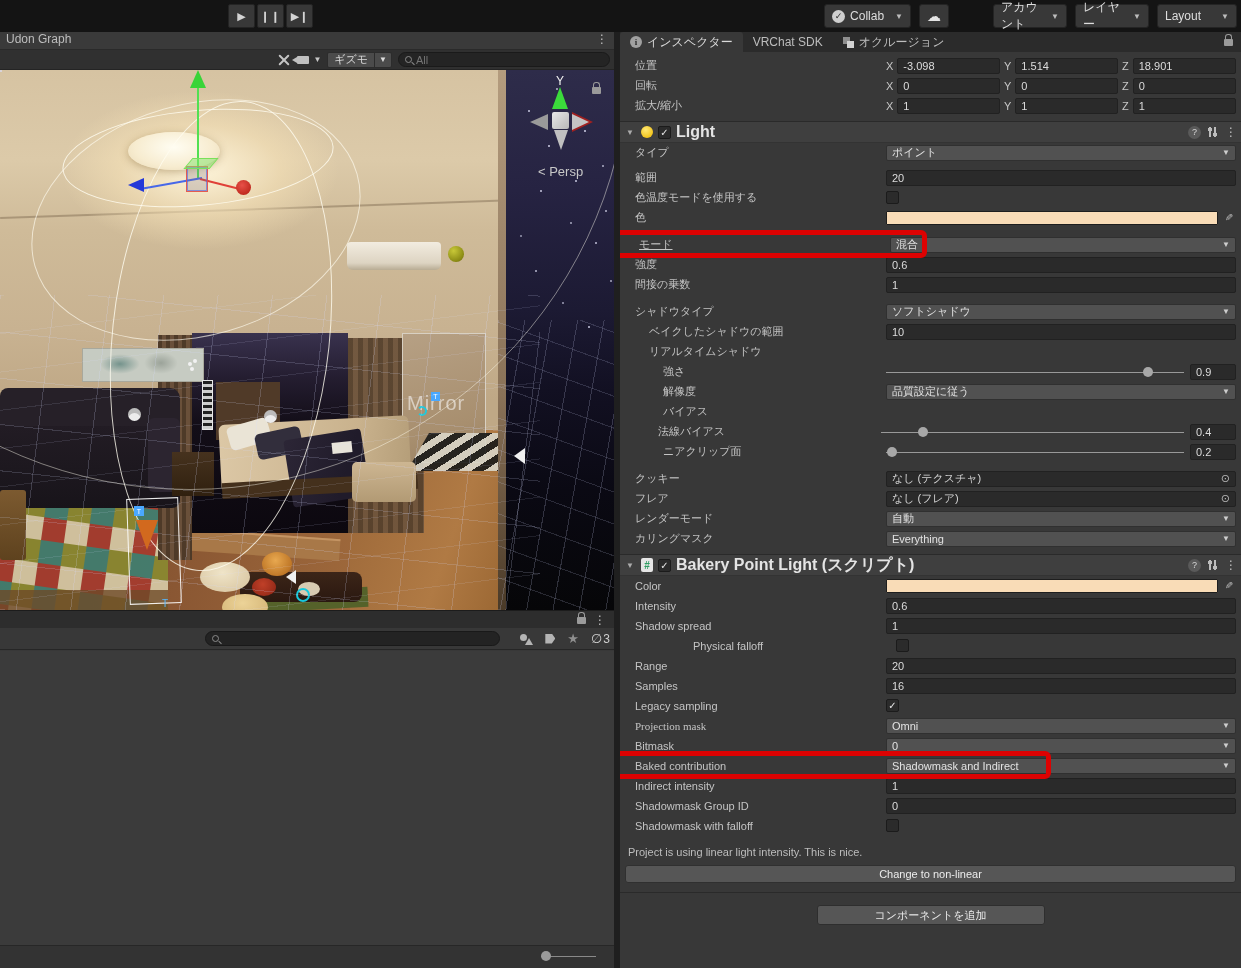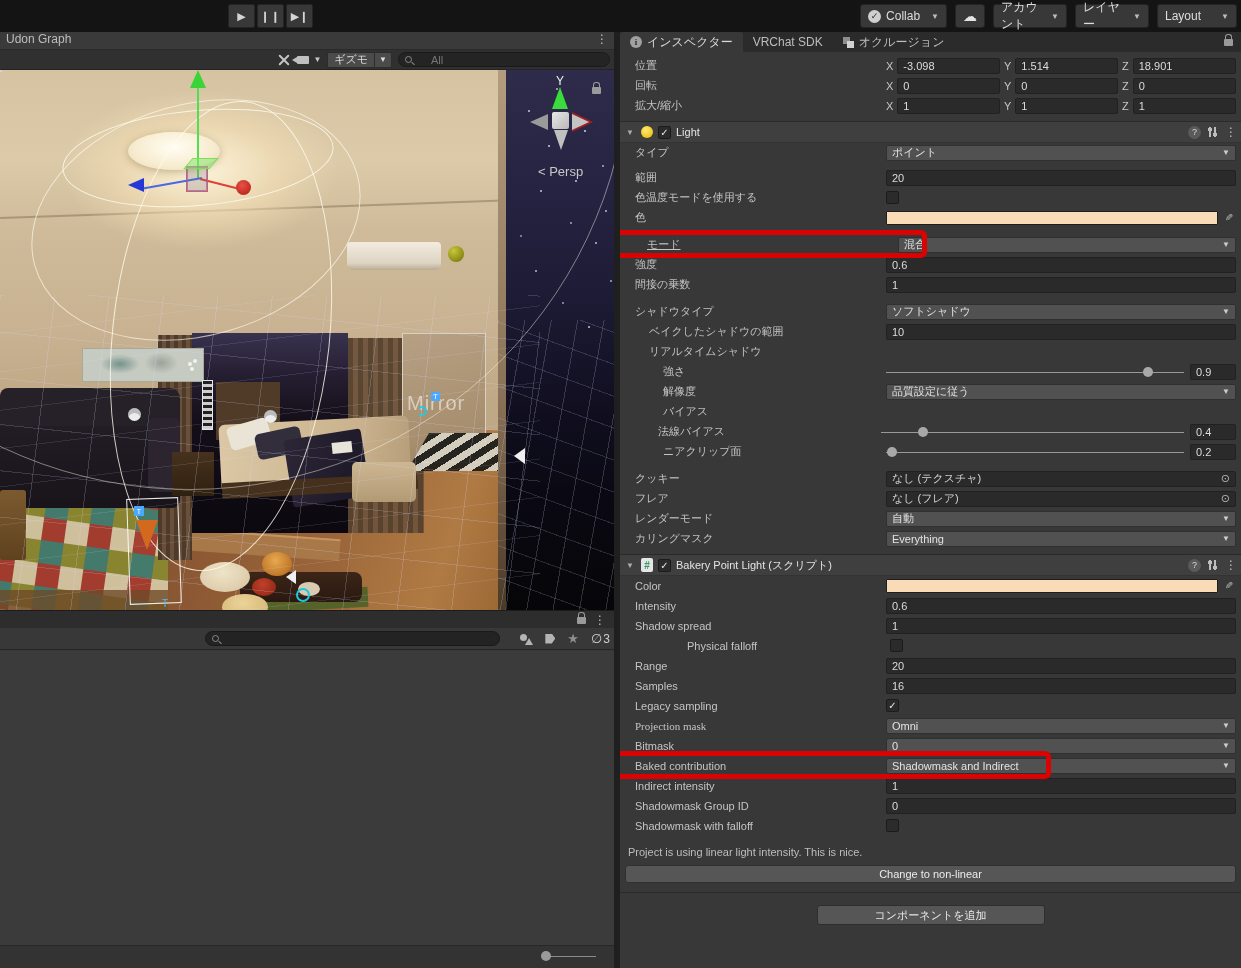--- a/index.html
+++ b/index.html
@@ -38,21 +38,21 @@
   .wrench::before,.wrench::after { content:''; position:absolute; left:6px; top:0; width:2px; height:14px; background:#c4c4c4; border-radius:1px; }
   .wrench::before { transform:rotate(45deg); } .wrench::after { transform:rotate(-45deg); }
   .cam { width:12px; height:8px; background:#c0c0c0; border-radius:1px; position:relative; }
   .cam::before { content:''; position:absolute; left:-5px; top:1px; border-top:3px solid transparent;
     border-bottom:3px solid transparent; border-right:5px solid #c0c0c0; }
   .gizbtn { height:16px; background:#4b4b4b; border:1px solid #2c2c2c; border-radius:2px;
     display:flex; align-items:center; color:#dcdcdc; }
   .gizbtn .g-main { padding:0 6px; border-right:1px solid #2c2c2c; }
   .gizbtn .g-arrow { padding:0 4px; font-size:8px; }
   .searchbox { width:212px; height:15px; background:#242424; border:1px solid #1a1a1a; border-radius:8px;
-    display:flex; align-items:center; padding:0 6px; gap:19px; }
+    display:flex; align-items:center; padding:0 6px; gap:4px; }
   .searchbox input { background:transparent; border:none; outline:none; color:#9a9a9a; font-size:11px; width:100%;
     font-family:inherit; }
   .mag { width:7px; height:7px; border:1.2px solid #8a8a8a; border-radius:50%; position:relative; flex:0 0 auto; }
   .mag::after { content:''; position:absolute; left:5px; top:6px; width:4px; height:1.2px; background:#8a8a8a; transform:rotate(45deg); }
 
   
   #scene { position:absolute; left:0; top:38px; width:614px; height:540px; overflow:hidden; background:#cbb492; }
   .abs { position:absolute; }
   .ellipse { position:absolute; border:1px solid rgba(255,252,240,.8); border-radius:50%; }
   .cone { width:0; height:0; position:absolute; }
@@ -97,21 +97,21 @@
   .swatch { flex:1; height:14px; border:1px solid #1e1e1e; border-radius:1px; }
   .eyedrop { width:14px; text-align:center; color:#b8b8b8; margin-left:4px; font-size:10px; transform:rotate(0deg); }
   .slider { flex:1; position:relative; height:16px; margin-right:6px; }
   .slider .track { position:absolute; left:0; right:0; top:8px; height:1px; background:#999; }
   .slider .knob { position:absolute; top:3px; width:10px; height:10px; border-radius:50%; background:#a8a8a8; }
   .slvalue { flex:0 0 46px; height:16px; background:#2a2a2a; border:1px solid #212121; border-radius:2px;
     color:#dcdcdc; display:flex; align-items:center; padding:0 5px; }
   .comp-header { position:relative; display:flex; align-items:center; gap:5px; height:22px; padding:0 4px;
     background:#3f3f3f; border-top:1px solid #2a2a2a; border-bottom:1px solid #333; margin-top:6px; }
   .comp-header .fold { font-size:8px; color:#ababab; width:12px; text-align:center; }
-  .comp-header .cname { font-weight:normal; color:#e4e4e4; font-size:11px; }
+  .comp-header .cname { font-weight:bold; color:#e4e4e4; font-size:16px; }
   .hicon { margin-left:0; color:#c0c0c0; }
   .hspacer { flex:1; }
   .help-ic { width:13px; height:13px; border-radius:50%; background:#5a5a5a; color:#d8d8d8; font-size:9px;
     display:flex; align-items:center; justify-content:center; }
   .preset-ic { position:relative; width:12px; height:12px; }
   .preset-ic::before,.preset-ic::after { content:''; position:absolute; top:1px; width:2px; height:10px; background:#bdbdbd; }
   .preset-ic::before { left:3px; } .preset-ic::after { left:8px; }
   .preset-ic i { position:absolute; width:4px; height:3px; background:#bdbdbd; left:2px; top:2px; }
   .preset-ic i:last-child { left:7px; top:7px; }
   .bulb { width:12px; height:12px; border-radius:50%; background:radial-gradient(circle at 40% 32%, #ffe873, #f2c51f 70%, #d8a80e); }
@@ -158,21 +158,21 @@
     </div>
     <div class="rightctrls">
       <div class="pill">
         <span class="collab-check">✓</span>
         <span>Collab</span>
         <span class="arrow">▼</span>
       </div>
       <div class="pill">
         <span class="cloud">☁</span>
       </div>
-      <div class="pill" style="width:74px;">
+      <div class="pill" style="width:74px;margin-left:36px;">
         <span>アカウント</span>
         <span class="arrow" style="margin-left:auto;">▼</span>
       </div>
       <div class="pill" style="width:74px;">
         <span>レイヤー</span>
         <span class="arrow" style="margin-left:auto;">▼</span>
       </div>
       <div class="pill" style="width:80px;">
         <span>Layout</span>
         <span class="arrow" style="margin-left:auto;">▼</span>
@@ -524,21 +524,21 @@
             </div>
           </div>
           <div class="irow">
             <span class="lbl" style="margin-left: 0px; width: 251px;">色</span>
             <div class="valzone">
               <div class="swatch" style="background: rgb(249, 220, 183);"></div>
               <span class="eyedrop" style="transform: scaleX(-1);">✎</span>
             </div>
           </div>
           <div class="irow" style="margin-top: 8px;">
-            <span class="lbl" style="margin-left: 12px; width: 251px; text-decoration: underline;">モード</span>
+            <span class="lbl" style="margin-left: 4px; width: 251px; text-decoration: underline;">モード</span>
             <div class="valzone">
               <div class="drop">
                 <span>混合</span>
                 <span class="darr">▼</span>
               </div>
             </div>
             <div class="redbox" style="left: -11px; top: -5px; height: 28px; width: 318px; border-color: rgb(221, 2, 2);"></div>
           </div>
           <div class="irow">
             <span class="lbl" style="margin-left: 0px; width: 251px;">強度</span>
@@ -675,21 +675,21 @@
               <div class="fld">0.6</div>
             </div>
           </div>
           <div class="irow">
             <span class="lbl" style="margin-left: 0px; width: 251px;">Shadow spread</span>
             <div class="valzone">
               <div class="fld">1</div>
             </div>
           </div>
           <div class="irow">
-            <span class="lbl" style="margin-left: 4px; width: 251px; padding-left: 48px;">Physical falloff</span>
+            <span class="lbl" style="margin-left: 10px; width: 251px; padding-left: 48px;">Physical falloff</span>
             <div class="valzone">
               <span class="cbx"></span>
             </div>
           </div>
           <div class="irow">
             <span class="lbl" style="margin-left: 0px; width: 251px;">Range</span>
             <div class="valzone">
               <div class="fld">20</div>
             </div>
           </div>

